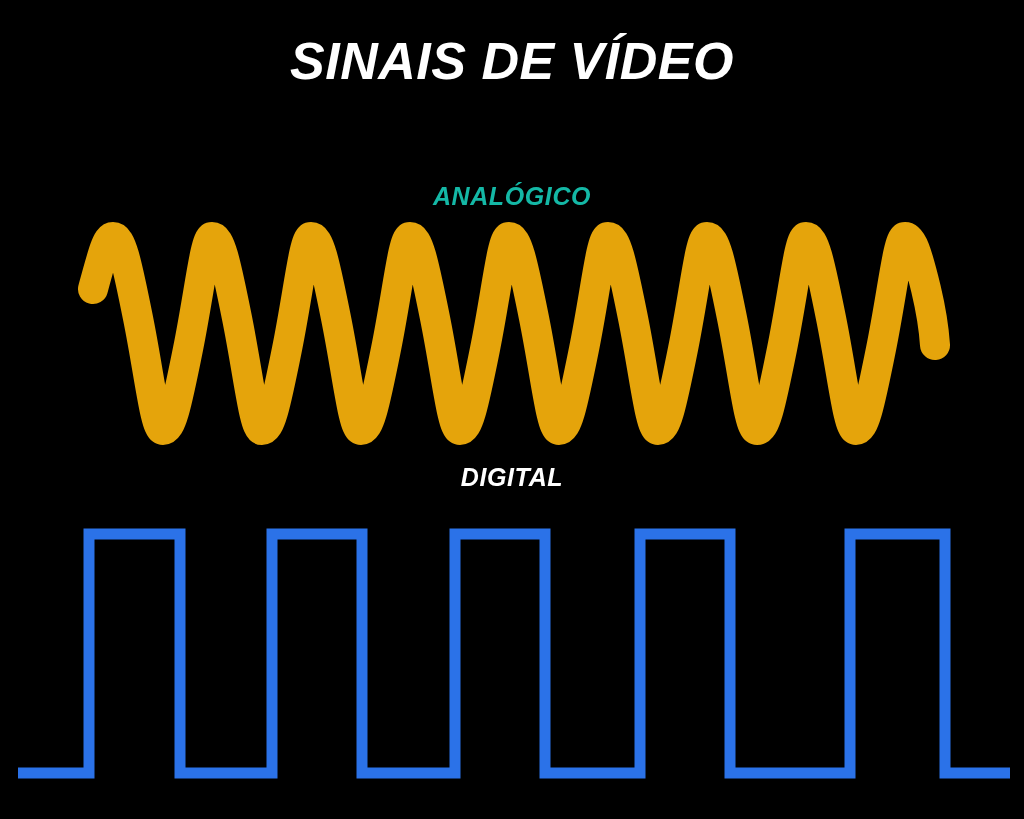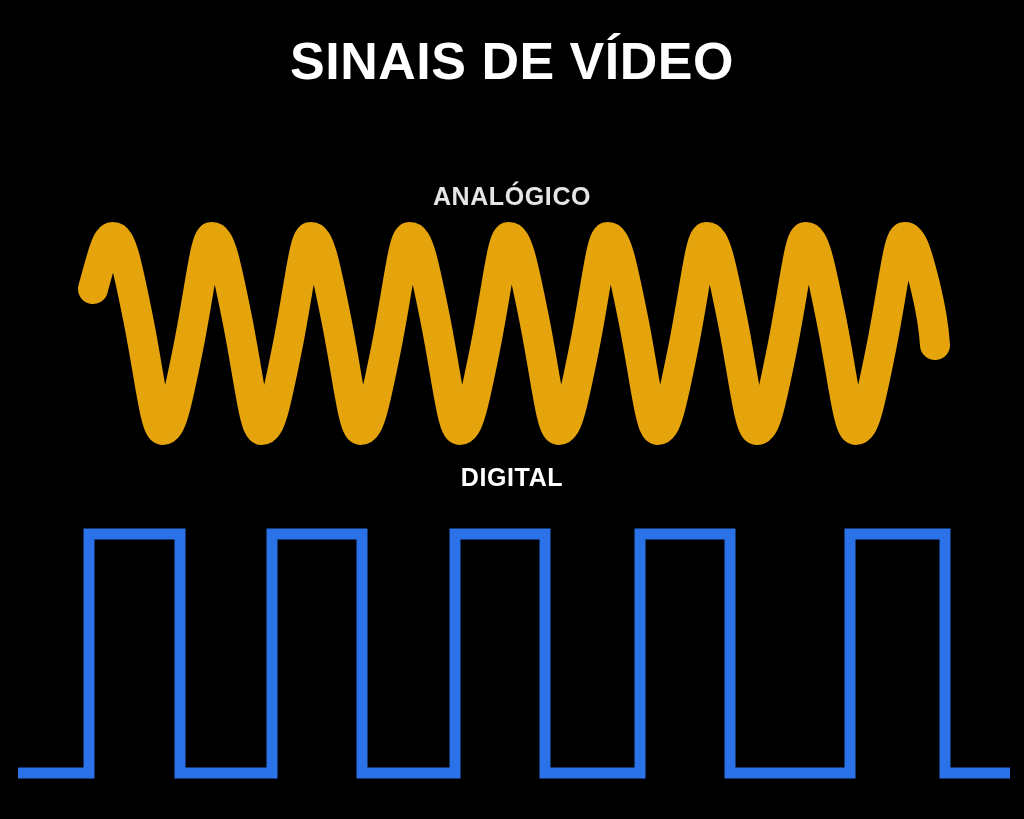--- a/index.html
+++ b/index.html
@@ -13,20 +13,21 @@
     height: 819px;
     overflow: hidden;
     font-family: "Liberation Sans", sans-serif;
     -webkit-font-smoothing: antialiased;
   }
   #stage {
     position: relative;
     width: 824px;
     height: 819px;
     background: #000000;
+    font-style: italic;
   }
   .title {
     position: absolute;
     left: 0;
     top: 34px;
     width: 1024px;
     text-align: center;
     color: #ffffff;
     font-size: 52px;
     font-weight: bold;
@@ -63,21 +64,21 @@
     height: 819px;
   }
 </style>
 </head>
 <body style="background: rgb(0, 0, 0);">
 
 <div id="stage" style="background: rgb(0, 0, 0);">
 
   <div class="title" style="color: rgb(255, 255, 255);">SINAIS DE VÍDEO</div>
 
-  <div class="section-label" id="label-analog" style="color: #e5e5e5;">ANALÓGICO</div>
+  <div class="section-label" id="label-analog" style="color: #14b8a6;">ANALÓGICO</div>
 
   <div class="wave-layer">
     <svg viewBox="0 0 1024 819" xmlns="http://www.w3.org/2000/svg" aria-hidden="true">
       <path id="analog-path" fill="none" stroke-linecap="round" stroke-linejoin="round" d="M93,289 C103,252 107,237 113,237 C121,237 126,258 138,318 C150,378 155,430 163,430 C171,430 176,409 188,349 C200,289 205,237 212,237 C220,237 225,258 237,318 C249,378 254,430 262,430 C270,430 275,409 287,349 C299,289 304,237 311,237 C319,237 324,258 336,318 C348,378 353,430 361,430 C369,430 374,409 386,349 C398,289 403,237 410,237 C418,237 423,258 435,318 C447,378 452,430 460,430 C468,430 473,409 485,349 C497,289 502,237 509,237 C517,237 522,258 534,318 C546,378 551,430 559,430 C567,430 572,409 584,349 C596,289 601,237 608,237 C616,237 621,258 633,318 C645,378 650,430 658,430 C666,430 671,409 683,349 C695,289 700,237 707,237 C715,237 720,258 732,318 C744,378 749,430 757,430 C765,430 770,409 782,349 C794,289 799,237 806,237 C814,237 819,258 831,318 C843,378 848,430 856,430 C864,430 869,409 881,349 C893,289 898,237 905,237 C912,237 917,252 926,289 C931,310 934,330 935,345" stroke="#E5A40B" stroke-width="30"></path>
     </svg>
   </div>
 
   <div class="section-label" id="label-digital" style="color: rgb(255, 255, 255);">DIGITAL</div>
 
   <div class="wave-layer">

